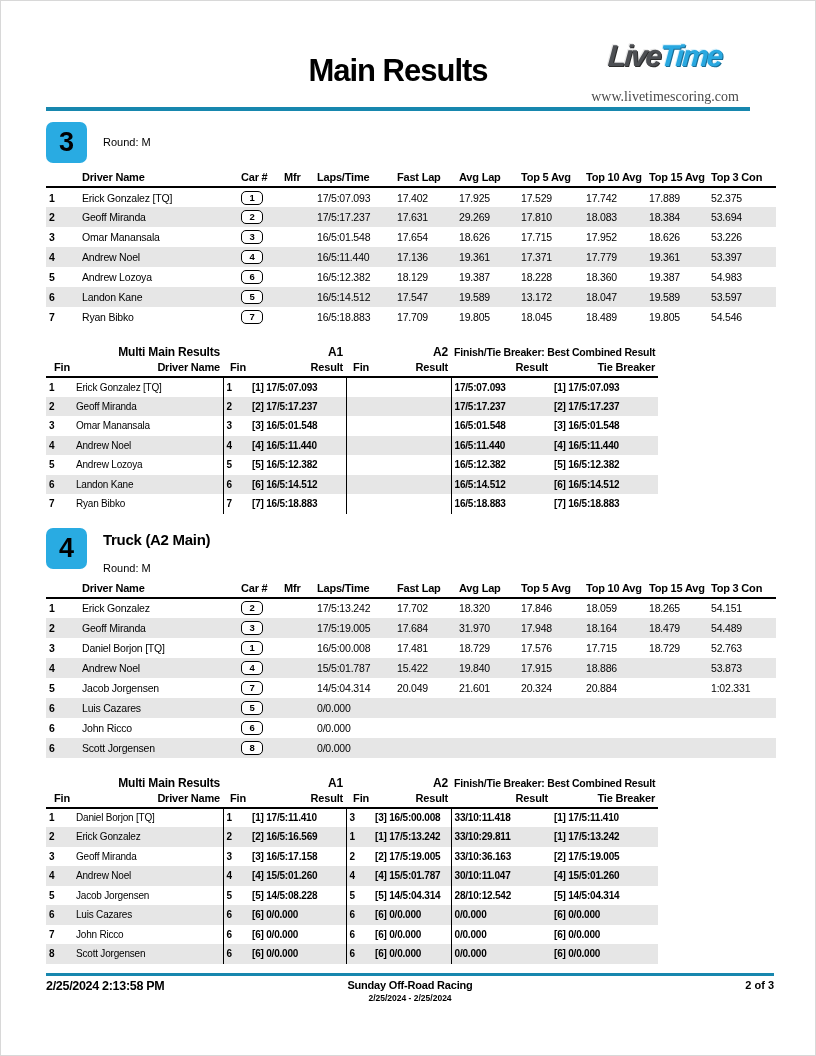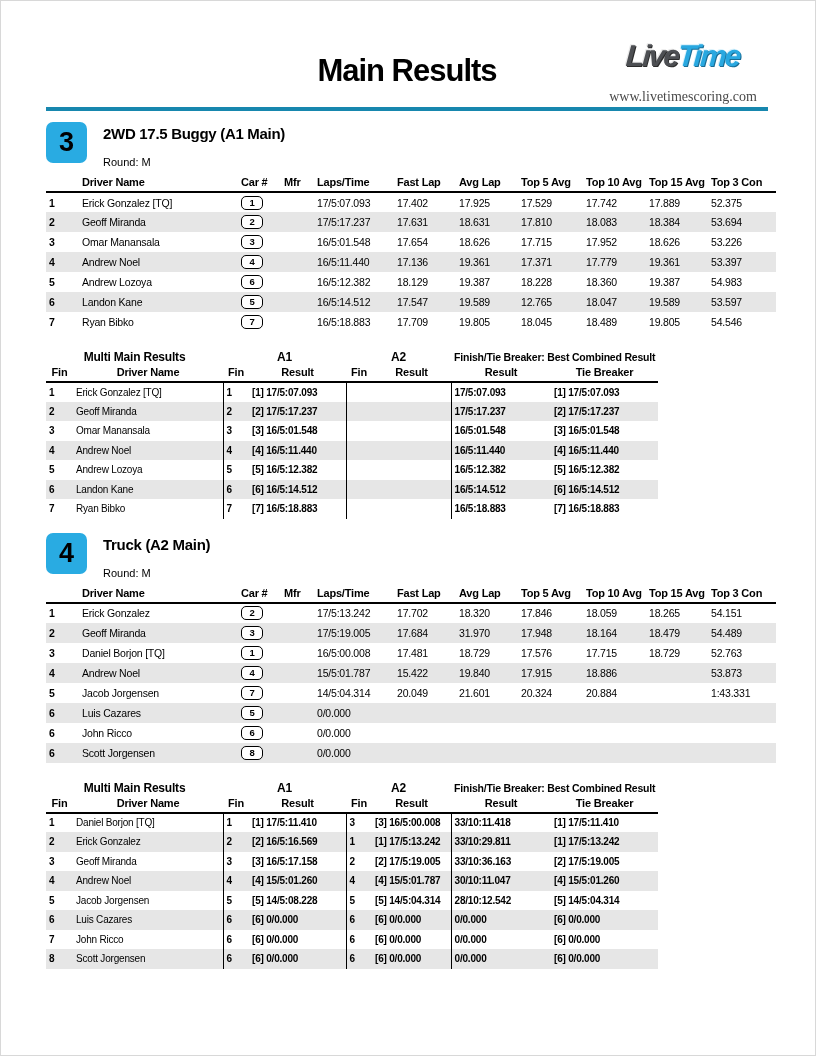--- a/index.html
+++ b/index.html
@@ -1,18 +1,18 @@
 <!DOCTYPE html>
 <html><head>
 <meta charset="utf-8">
 <style>
   * { margin:0; padding:0; box-sizing:border-box; }
   html,body { background:#ffffff; }
   body { width:816px; height:1056px; font-family:"Liberation Sans", sans-serif; color:#000; }
-  .page { position:relative; width:816px; height:1056px; background:#fff; border:1px solid #d8d8d8; padding:42px 47px 0 45px; overflow:hidden; }
+  .page { position:relative; width:816px; height:1056px; background:#fff; border:1px solid #d8d8d8; padding:42px 65px 0 45px; overflow:hidden; }
 
   
   .hdr { position:relative; height:58px; }
   .page-title { text-align:center; font-size:31px; font-weight:700; letter-spacing:-1px; padding-top:10px; }
   .logo { position:absolute; top:-2px; right:0; width:170px; text-align:center; }
   .logo-text { font-size:30px; font-weight:700; font-style:italic; letter-spacing:-2px; transform:skewX(-4deg); display:inline-block; line-height:30px; }
   .logo-live { color:#4d4f53; text-shadow:1px 1px 0 #2b2b2b, -1px -1px 0 #e8e8e8; }
   .logo-time { color:#29a8e0; text-shadow:1px 1px 0 #1a6c94, -1px -1px 0 #d9f1fb; }
   .logo-site { font-size:14px; color:#4a4a4a; margin-top:18px;font-family:Liberation Serif, serif; }
 
@@ -32,21 +32,21 @@
   .main-table thead th { text-align:left; font-size:11px; font-weight:700; letter-spacing:-0.2px;
                          border-bottom:2px solid #000; padding:2px 3px 3px 3px; white-space:nowrap; }
   .main-table td { font-size:10.5px; height:20px; padding:0 3px; letter-spacing:-0.2px; white-space:nowrap; overflow:hidden; }
   .main-table tbody tr:nth-child(even) { background:#e6e6e6; }
   .c-pos { font-weight:700; }
   .car-badge { display:inline-block; min-width:22px; padding:0 3px; border:1.5px solid #000; border-radius:5px;
                background:#fff; font-size:9.5px; font-weight:700; line-height:12px; text-align:center; }
 
   
   .multi-table { width:612px; margin-top:17px; }
-  .multi-table th { text-align:center; white-space:nowrap; letter-spacing:-0.2px; }
+  .multi-table th { text-align:right; white-space:nowrap; letter-spacing:-0.2px; }
   .group-row th { font-size:12px; font-weight:700; padding:1px 3px; }
   .group-row .tie-label { font-size:10.5px; }
   .sub-row th { font-size:11px; font-weight:700; padding:1px 3px 3px 3px; border-bottom:2px solid #000; }
   .multi-table td { font-size:10px; height:19.5px; padding:0 3px; white-space:nowrap; overflow:hidden; letter-spacing:-0.2px; }
   .multi-table tbody tr:nth-child(even) { background:#e6e6e6; }
   .m-fin { font-weight:700; }
   .m-div { border-left:1.5px solid #000; }
   .m-res { font-weight:700; }
   .m-driver { font-size:8.5px; }
 
@@ -71,21 +71,20 @@
       <div class="logo-site">www.livetimescoring.com</div>
     </div>
   </div>
 
   <div class="rule"></div>
 
   <section>
     <div class="class-head">
       <div class="class-badge">3</div>
       <div>
-        <div class="class-title">2WD 17.5 Buggy (A1 Main)</div>
         <div class="class-round">Round: M</div>
       </div>
     </div>
 
     <table class="main-table">
       <colgroup>
           <col style="width:33px">
           <col style="width:159px">
           <col style="width:43px">
           <col style="width:33px">
@@ -126,21 +125,21 @@
             <td class="c-num">17.889</td>
             <td class="c-num">52.375</td>
           </tr>
           <tr>
             <td class="c-pos">2</td>
             <td class="c-driver">Geoff Miranda</td>
             <td class="c-car"><span class="car-badge">2</span></td>
             <td class="c-mfr"></td>
             <td class="c-num">17/5:17.237</td>
             <td class="c-num">17.631</td>
-            <td class="c-num">18.631</td>
+            <td class="c-num">29.269</td>
             <td class="c-num">17.810</td>
             <td class="c-num">18.083</td>
             <td class="c-num">18.384</td>
             <td class="c-num">53.694</td>
           </tr>
           <tr>
             <td class="c-pos">3</td>
             <td class="c-driver">Omar Manansala</td>
             <td class="c-car"><span class="car-badge">3</span></td>
             <td class="c-mfr"></td>
@@ -179,21 +178,21 @@
             <td class="c-num">54.983</td>
           </tr>
           <tr>
             <td class="c-pos">6</td>
             <td class="c-driver">Landon Kane</td>
             <td class="c-car"><span class="car-badge">5</span></td>
             <td class="c-mfr"></td>
             <td class="c-num">16/5:14.512</td>
             <td class="c-num">17.547</td>
             <td class="c-num">19.589</td>
-            <td class="c-num">12.765</td>
+            <td class="c-num">13.172</td>
             <td class="c-num">18.047</td>
             <td class="c-num">19.589</td>
             <td class="c-num">53.597</td>
           </tr>
           <tr>
             <td class="c-pos">7</td>
             <td class="c-driver">Ryan Bibko</td>
             <td class="c-car"><span class="car-badge">7</span></td>
             <td class="c-mfr"></td>
             <td class="c-num">16/5:18.883</td>
@@ -406,21 +405,21 @@
             <td class="c-pos">5</td>
             <td class="c-driver">Jacob Jorgensen</td>
             <td class="c-car"><span class="car-badge">7</span></td>
             <td class="c-mfr"></td>
             <td class="c-num">14/5:04.314</td>
             <td class="c-num">20.049</td>
             <td class="c-num">21.601</td>
             <td class="c-num">20.324</td>
             <td class="c-num">20.884</td>
             <td class="c-num"></td>
-            <td class="c-num">1:43.331</td>
+            <td class="c-num">1:02.331</td>
           </tr>
           <tr>
             <td class="c-pos">6</td>
             <td class="c-driver">Luis Cazares</td>
             <td class="c-car"><span class="car-badge">5</span></td>
             <td class="c-mfr"></td>
             <td class="c-num">0/0.000</td>
             <td class="c-num"></td>
             <td class="c-num"></td>
             <td class="c-num"></td>
@@ -564,14 +563,25 @@
             <td class="m-res">[6] 0/0.000</td>
             <td class="m-fin m-div">6</td>
             <td class="m-res">[6] 0/0.000</td>
             <td class="m-res m-div">0/0.000</td>
             <td class="m-res">[6] 0/0.000</td>
           </tr>
         </tbody>
     </table>
   </section>
 
+  <div class="footer">
+    <div class="foot-rule"></div>
+    <div class="foot-cols">
+      <div class="foot-left">2/25/2024 2:13:58 PM</div>
+      <div class="foot-center">
+        <div class="foot-event">Sunday Off-Road Racing</div>
+        <div class="foot-dates">2/25/2024 - 2/25/2024</div>
+      </div>
+      <div class="foot-right">2 of 3</div>
+    </div>
+  </div>
 
 </div>
 
 </body></html>

